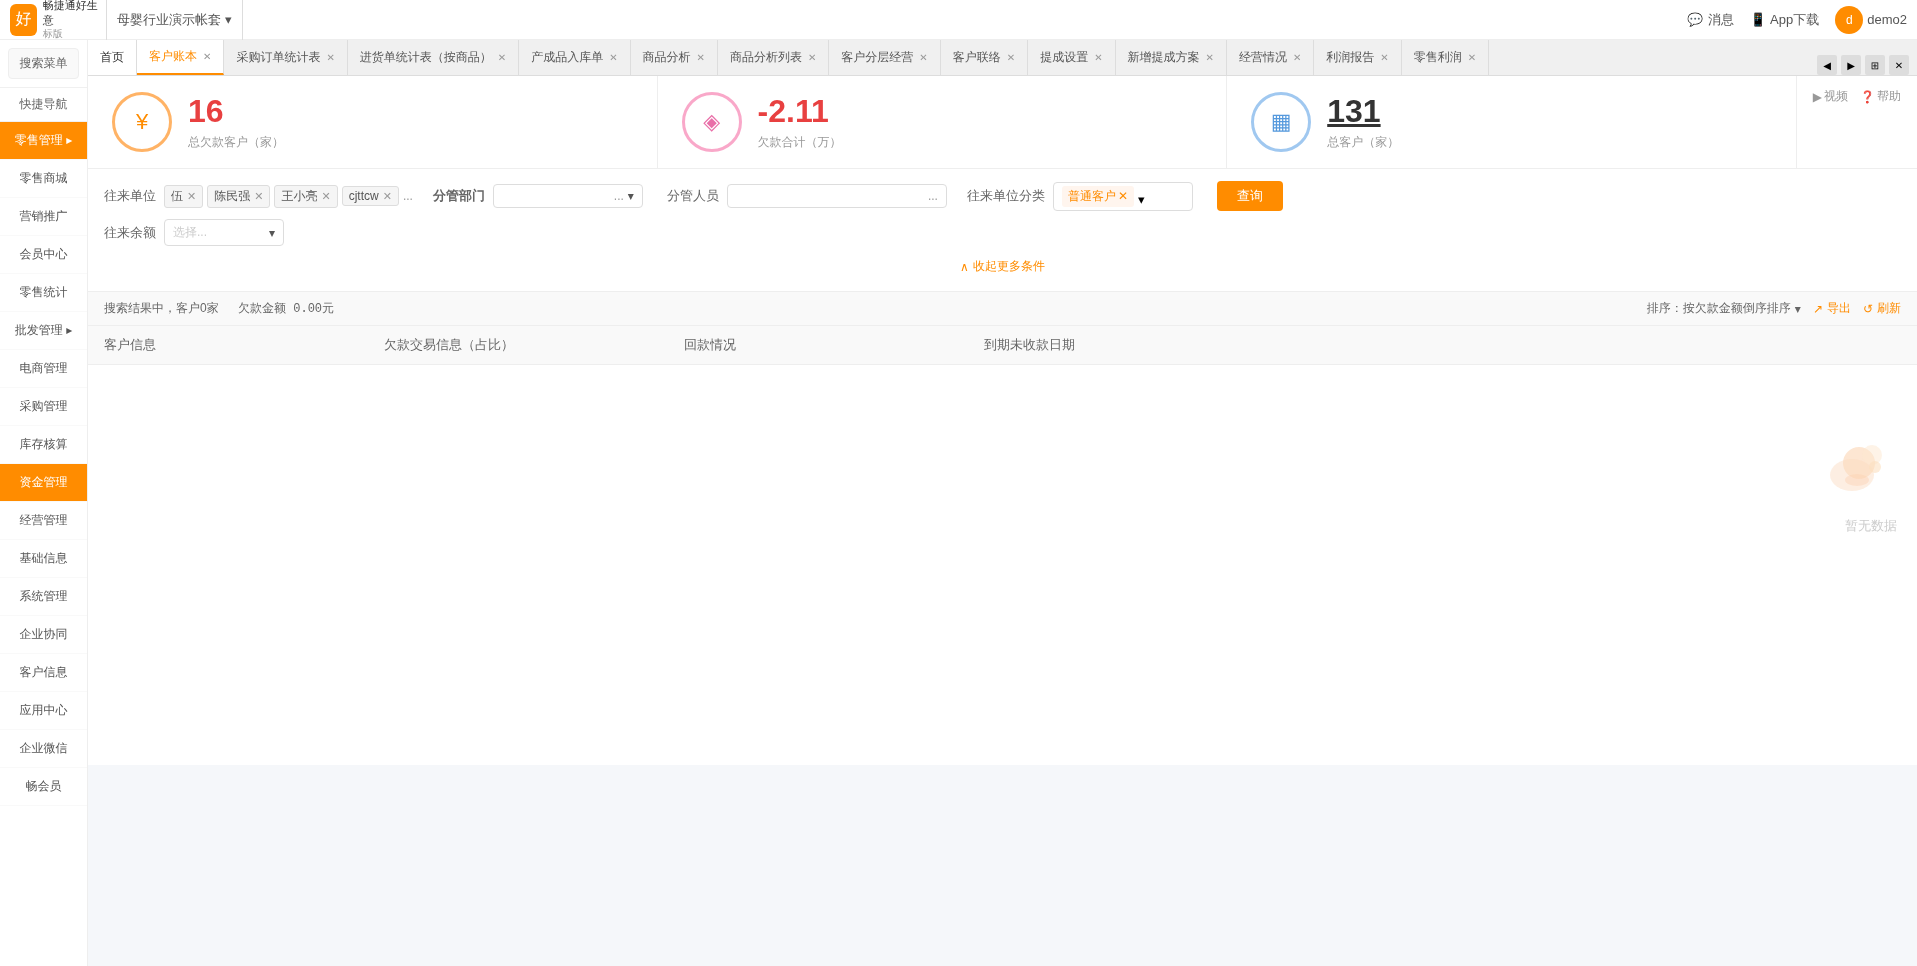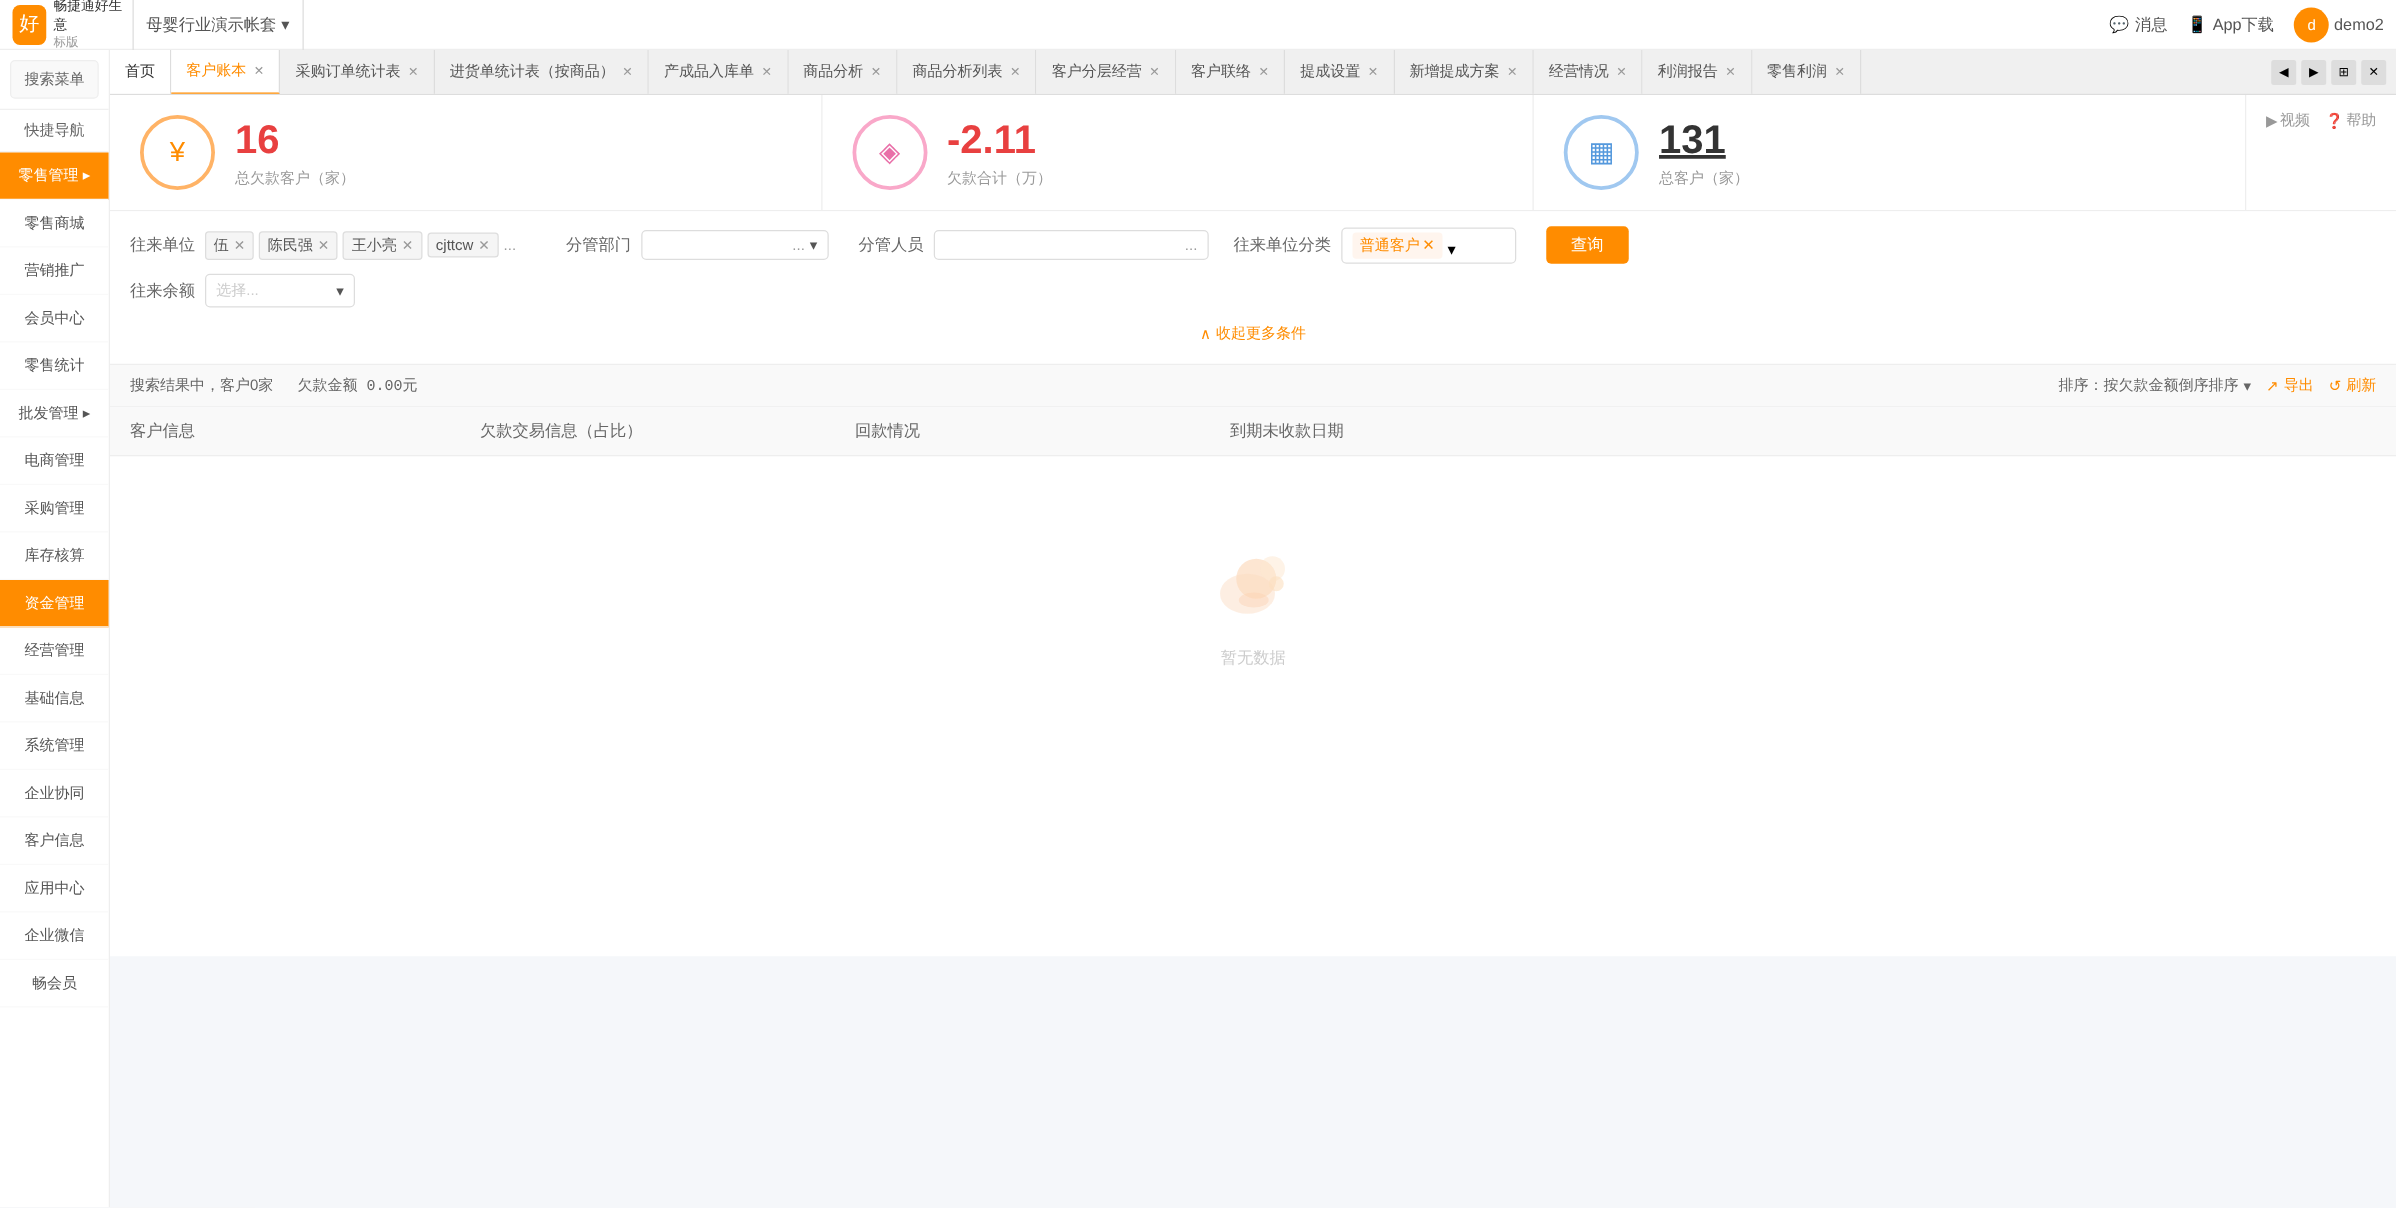--- a/index.html
+++ b/index.html
@@ -73,21 +73,21 @@
     }
     .sidebar-item.active { background: #ff8c00; color: #fff; border-radius: 0; }
 
     
     .content-area { flex: 1; display: flex; flex-direction: column; overflow: hidden; }
 
     
     .tab-bar {
       background: #f0f0f0;
       display: flex;
-      align-items: center;
+      align-items: flex-end;
       height: 36px;
       border-bottom: 1px solid #ddd;
       flex-shrink: 0;
       overflow: hidden;
     }
     .tab-item {
       padding: 0 12px;
       height: 36px;
       display: flex;
       align-items: center;
@@ -191,21 +191,21 @@
       grid-template-columns: 280px 300px 300px 1fr;
       padding: 10px 16px;
       background: #f9f9f9;
       border-bottom: 1px solid #eee;
       font-size: 13px; color: #666; font-weight: normal;
     }
     .table-body { min-height: 400px; position: relative; }
 
     
     .empty-state {
-      display: flex; flex-direction: column; align-items: center; justify-content: center;
+      display: flex; flex-direction: column; align-items: flex-end; justify-content: center;
       padding: 60px 20px; color: #ccc;
     }
     .empty-icon {
       width: 80px; height: 80px; margin-bottom: 12px;
       opacity: 0.5;
     }
 
     
     ::-webkit-scrollbar { width: 4px; height: 4px; }
     ::-webkit-scrollbar-thumb { background: #ccc; border-radius: 2px; }
@@ -432,21 +432,21 @@
               <span>王小亮</span>
               <span class="tag-close">✕</span>
             </div>
             <div class="filter-tag">
               <span>cjttcw</span>
               <span class="tag-close">✕</span>
             </div>
             <span class="filter-more">...</span>
           </div>
 
-          <span class="filter-label" style="margin-left:32px;">分管部门</span>
+          <span class="filter-label" style="margin-left:12px;font-weight:bold;">分管部门</span>
           <div class="filter-select">
             <span></span>
             <span style="flex:1"></span>
             <span class="filter-dots">...</span>
             <span>▾</span>
           </div>
 
           <span class="filter-label" style="margin-left:16px;">分管人员</span>
           <div class="filter-select filter-select-wide">
             <span></span>

